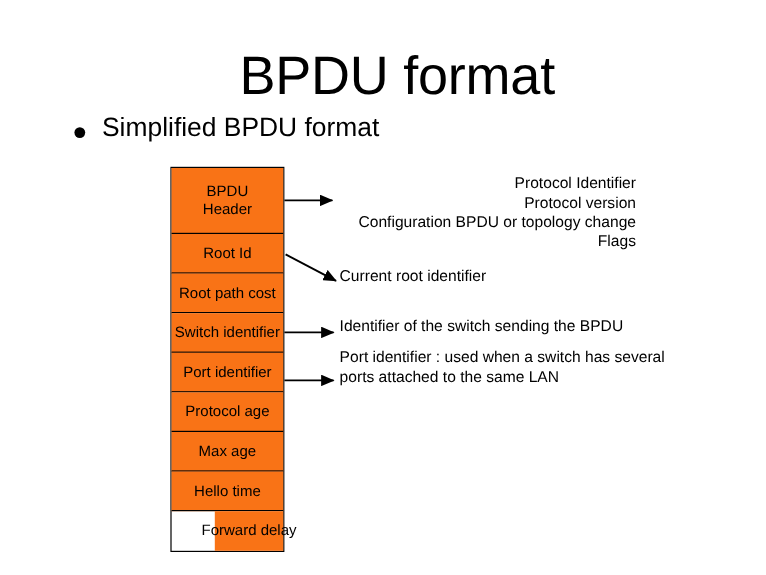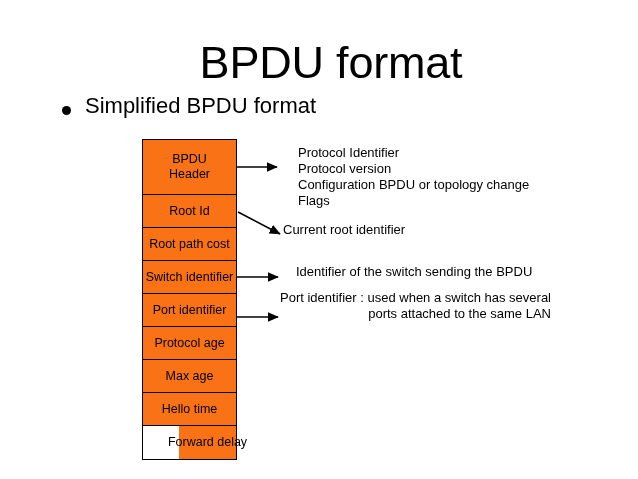--- a/index.html
+++ b/index.html
@@ -88,41 +88,40 @@
 
   
   .annot {
     position: absolute;
     font-size: 13px;
     line-height: 16px;
     color: #000;
     white-space: nowrap;
   }
   .annot-header-block {
-    left: 298px;
+    left: 282px;
     top: 145px;
     width: 248px;
-    text-align: left;
+    text-align: right;
   }
   .annot-rootid {
     left: 283px;
     top: 222px;
     text-align: left;
   }
   .annot-switchid {
     left: 283px;
     top: 264px;
     text-align: center;
-    margin-left: 13px;
   }
   .annot-portid-block {
-    left: 273px;
+    left: 283px;
     top: 290px;
     width: 278px;
-    text-align: right;
+    text-align: left;
   }
 
   
   .connectors {
     position: absolute;
     left: 0;
     top: 0;
     width: 638px;
     height: 479px;
     pointer-events: none;

